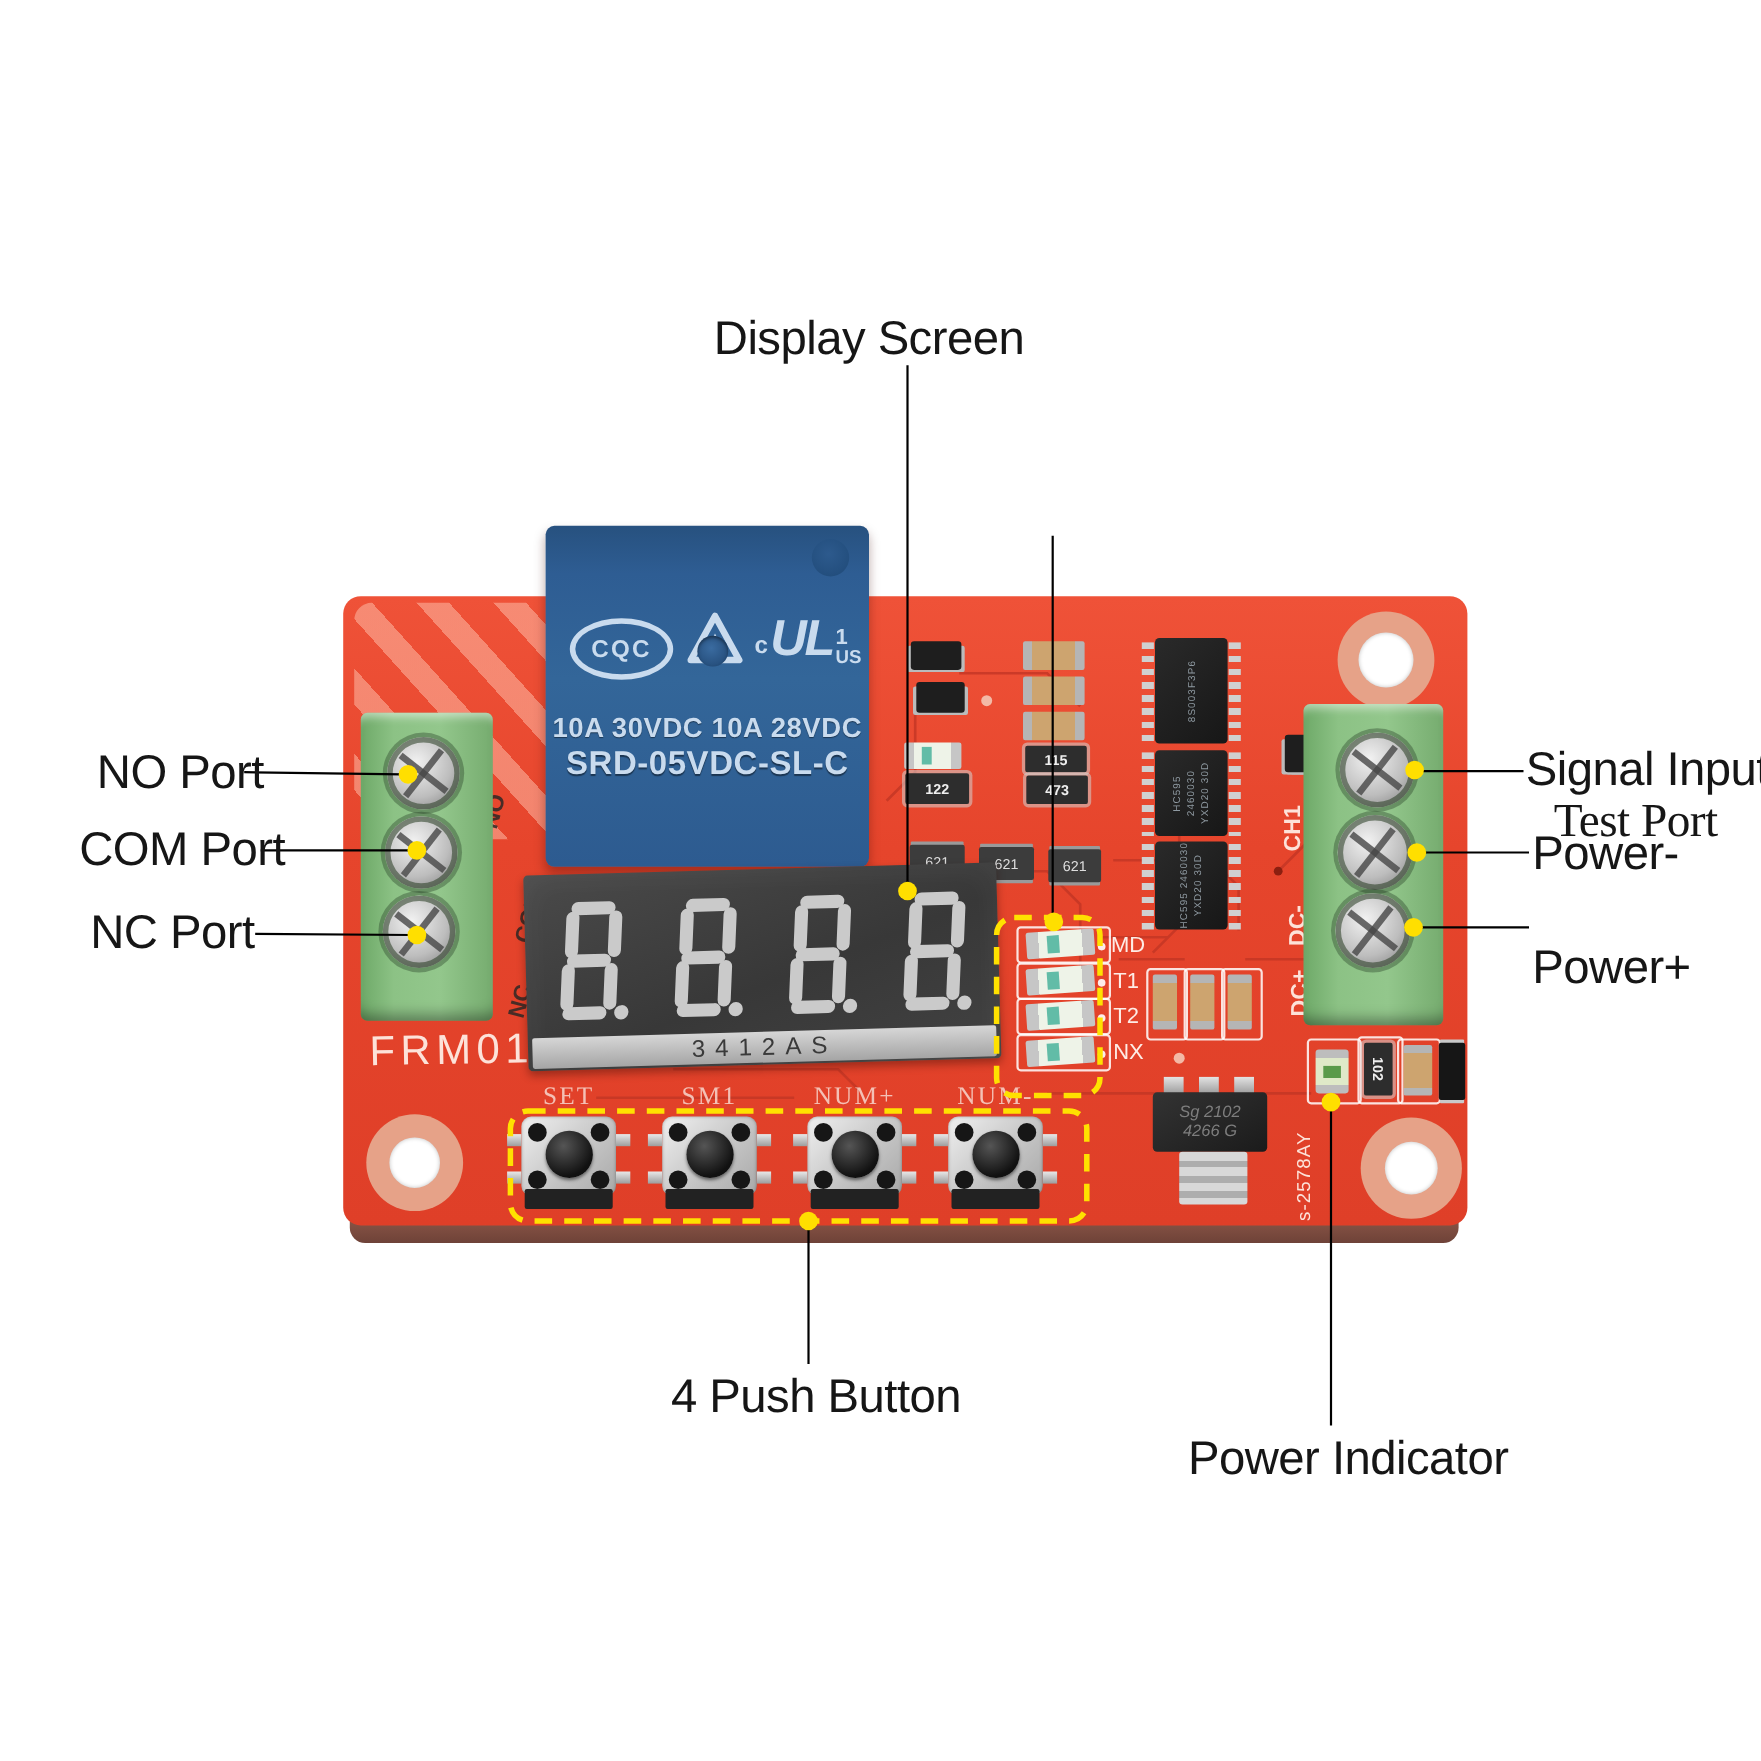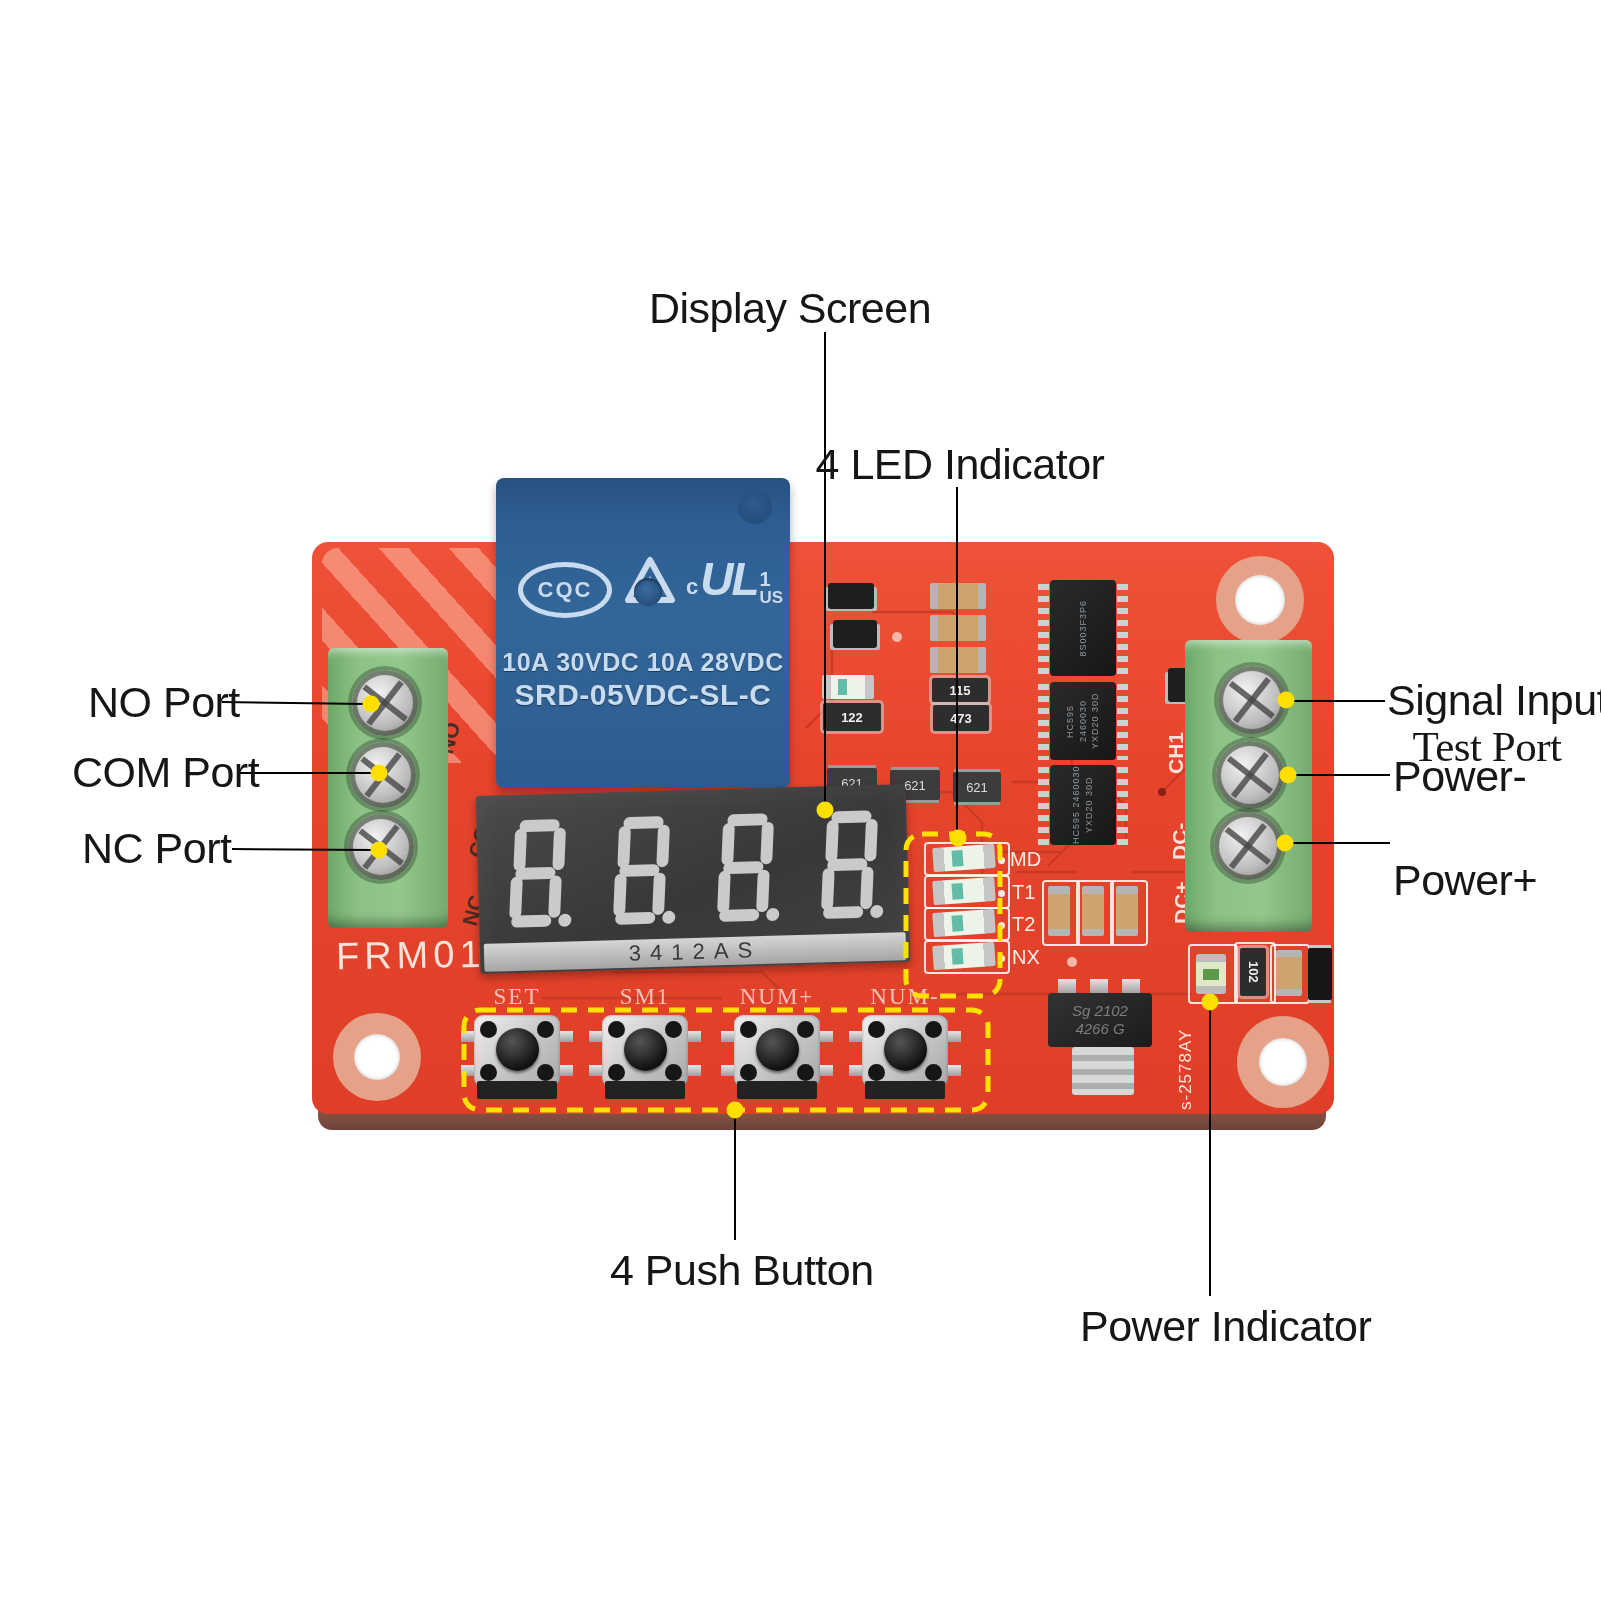--- a/index.html
+++ b/index.html
@@ -373,21 +373,20 @@
       <circle cx="379" cy="850" r="8.5"></circle>
       <circle cx="1286" cy="700" r="8.5"></circle>
       <circle cx="1288" cy="775" r="8.5"></circle>
       <circle cx="1285" cy="843" r="8.5"></circle>
       <circle cx="735" cy="1110" r="8.5"></circle>
       <circle cx="1210" cy="1002" r="8.5"></circle>
     </g>
   </svg>
 
   <div class="lbl center" style="left:560px;top:284px;width:460px;">Display Screen</div>
-  <div class="lbl center" style="left:730px;top:440px;width:460px;">4 LED Indicator</div>
   <div class="lbl" style="left:88px;top:678px;">NO Port</div>
   <div class="lbl" style="left:72px;top:748px;">COM Port</div>
   <div class="lbl" style="left:82px;top:824px;">NC Port</div>
   <div class="lbl center" style="left:1387px;top:676px;width:200px;">Signal Input</div>
   <div class="lbl center" style="left:1387px;top:722px;width:200px;font-family:Liberation Serif, serif;">Test Port</div>
   <div class="lbl" style="left:1393px;top:752px;">Power-</div>
   <div class="lbl" style="left:1393px;top:820px;margin-top:36px;">Power+</div>
   <div class="lbl center" style="left:610px;top:1246px;width:250px;">4 Push Button</div>
   <div class="lbl center" style="left:1080px;top:1302px;width:285px;">Power Indicator</div>
 

